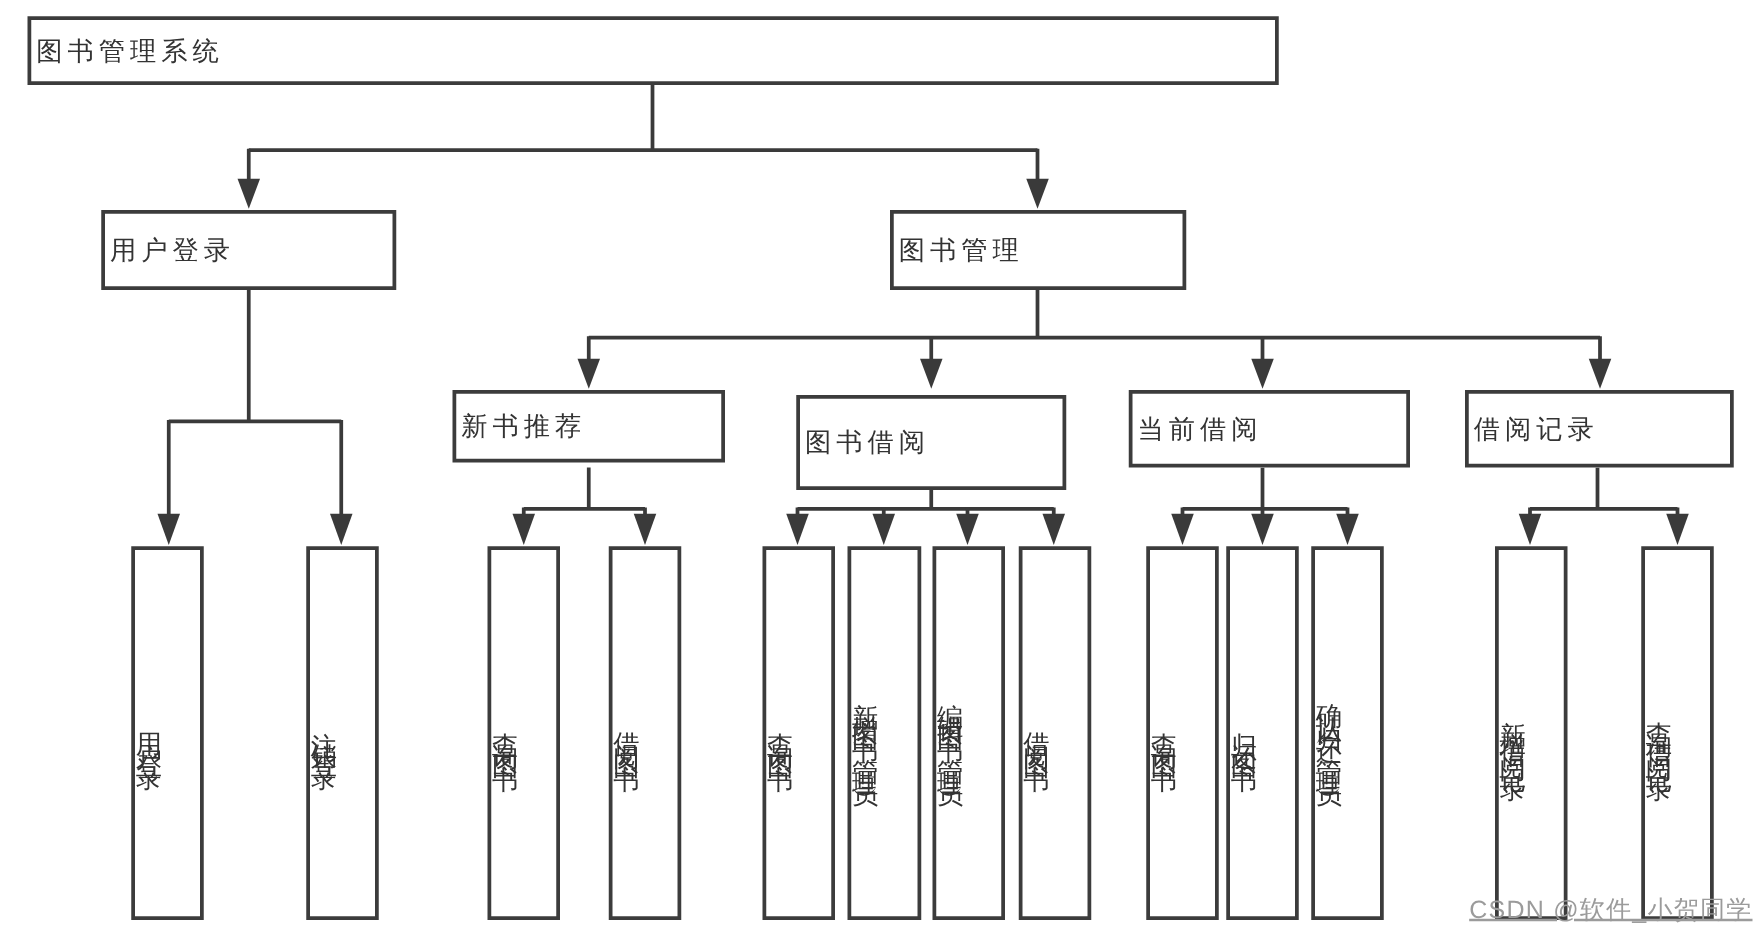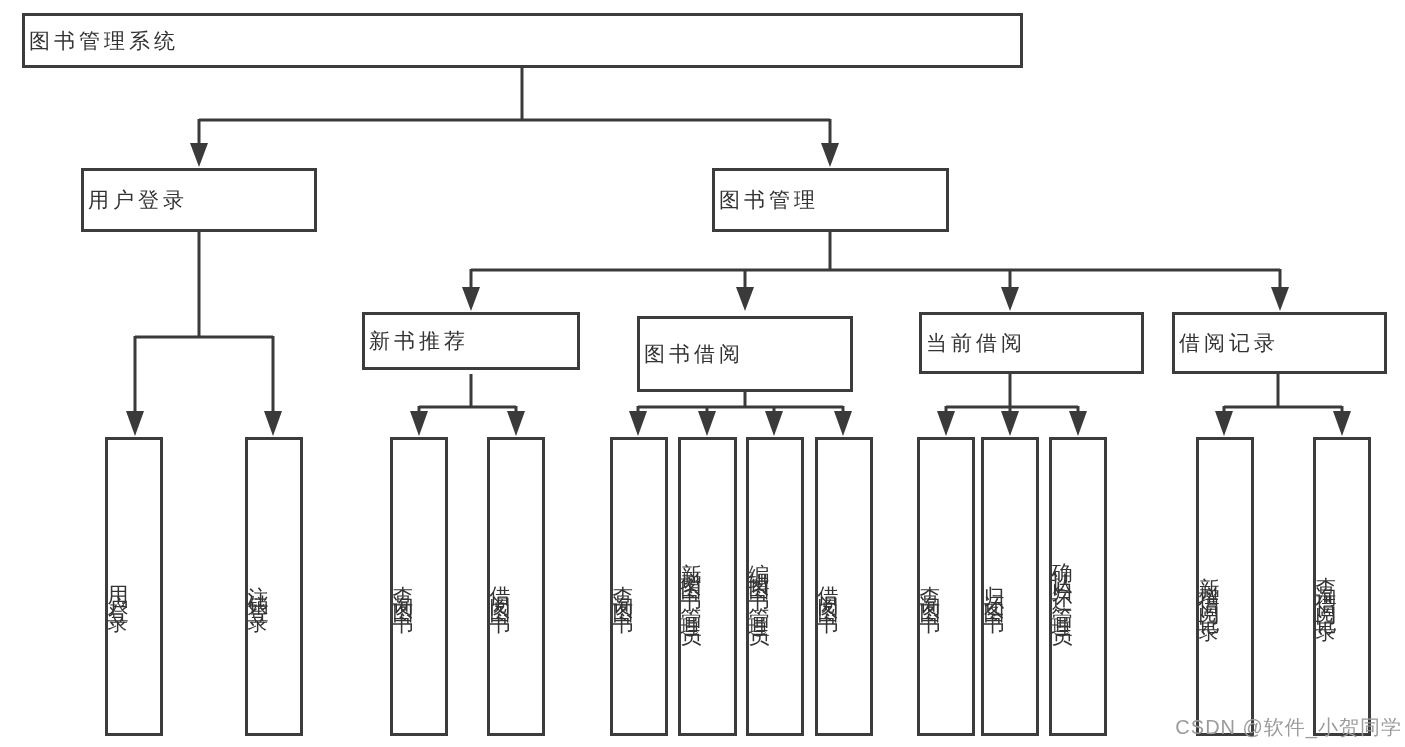--- a/index.html
+++ b/index.html
@@ -33,20 +33,21 @@
   }
   .watermark{
     position:absolute;
     right:3px;
     top:714px;
     font-size:20px;
     letter-spacing:1px;
     color:#9b9b9b;
     z-index:10;
     white-space:nowrap;
+    text-decoration:underline;
   }
   .wire{stroke:#3a3a3a;stroke-width:3;fill:none;}
   .head{fill:#3a3a3a;stroke:none;}
 </style>
 </head>
 <body>
 
 <div id="canvas">
 
   <svg id="wires" width="1405" height="747" viewBox="0 0 1405 747">
@@ -135,21 +136,21 @@
   <div class="box h" style="left:712px;top:168px;width:237px;height:64px;">
     <span class="lbl">图书管理</span>
   </div>
 
   <div class="box h" style="left:362px;top:312px;width:218px;height:58px;">
     <span class="lbl">新书推荐</span>
   </div>
   <div class="box h" style="left:637px;top:300px;width:216px;height:76px;margin-top:16px;">
     <span class="lbl">图书借阅</span>
   </div>
-  <div class="box h" style="left:903px;top:312px;width:225px;height:62px;margin-left:16px;">
+  <div class="box h" style="left:903px;top:312px;width:225px;height:62px;">
     <span class="lbl">当前借阅</span>
   </div>
   <div class="box h" style="left:1172px;top:312px;width:215px;height:62px;">
     <span class="lbl">借阅记录</span>
   </div>
 
   <div class="box v" style="left:105px;top:437px;width:58px;height:299px;">
     <span class="lbl">用户登录</span>
   </div>
   <div class="box v" style="left:245px;top:437px;width:58px;height:299px;">

